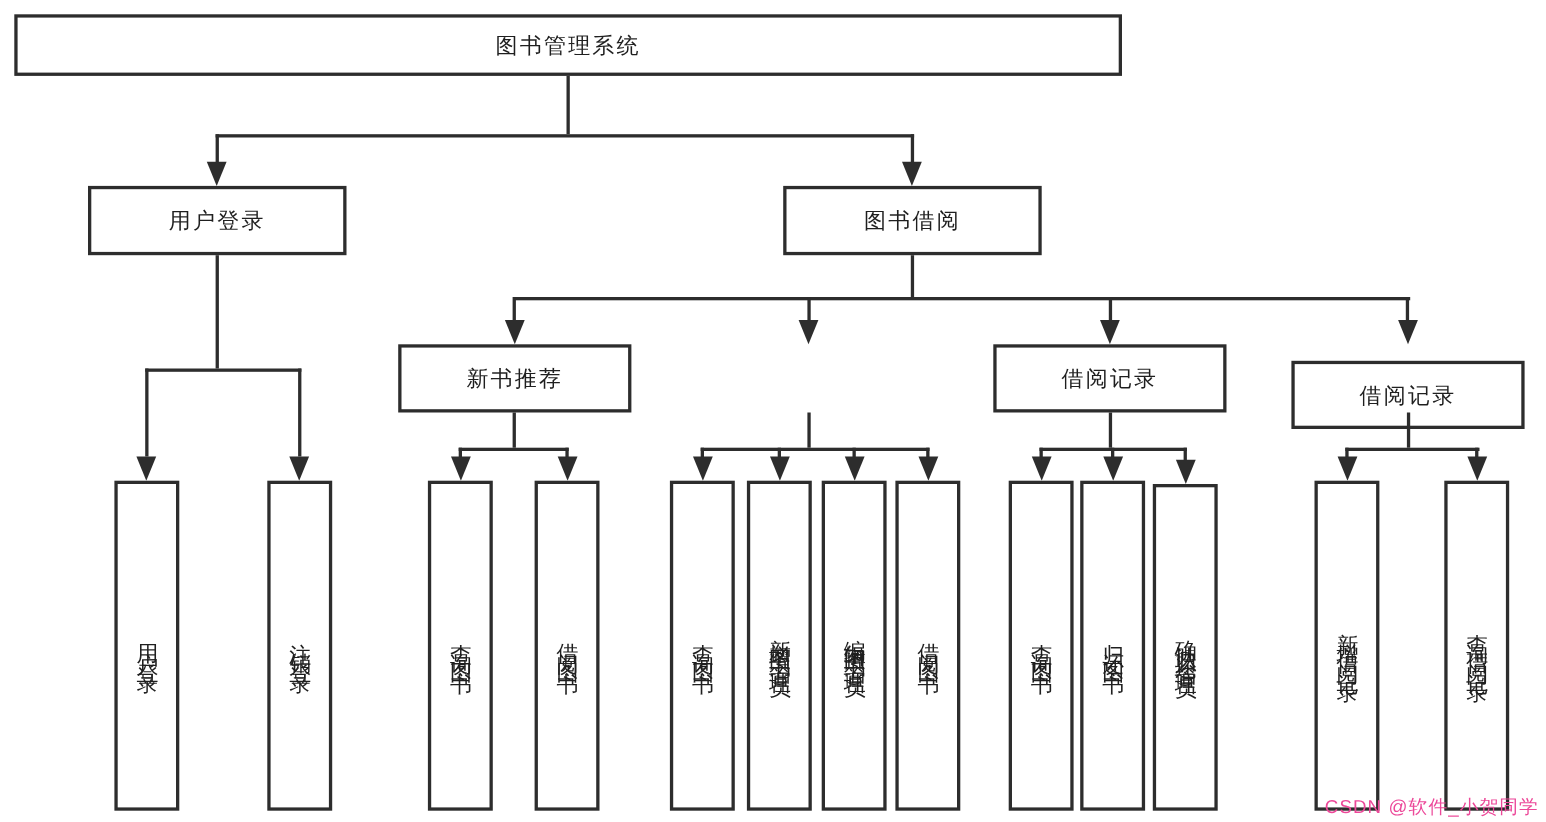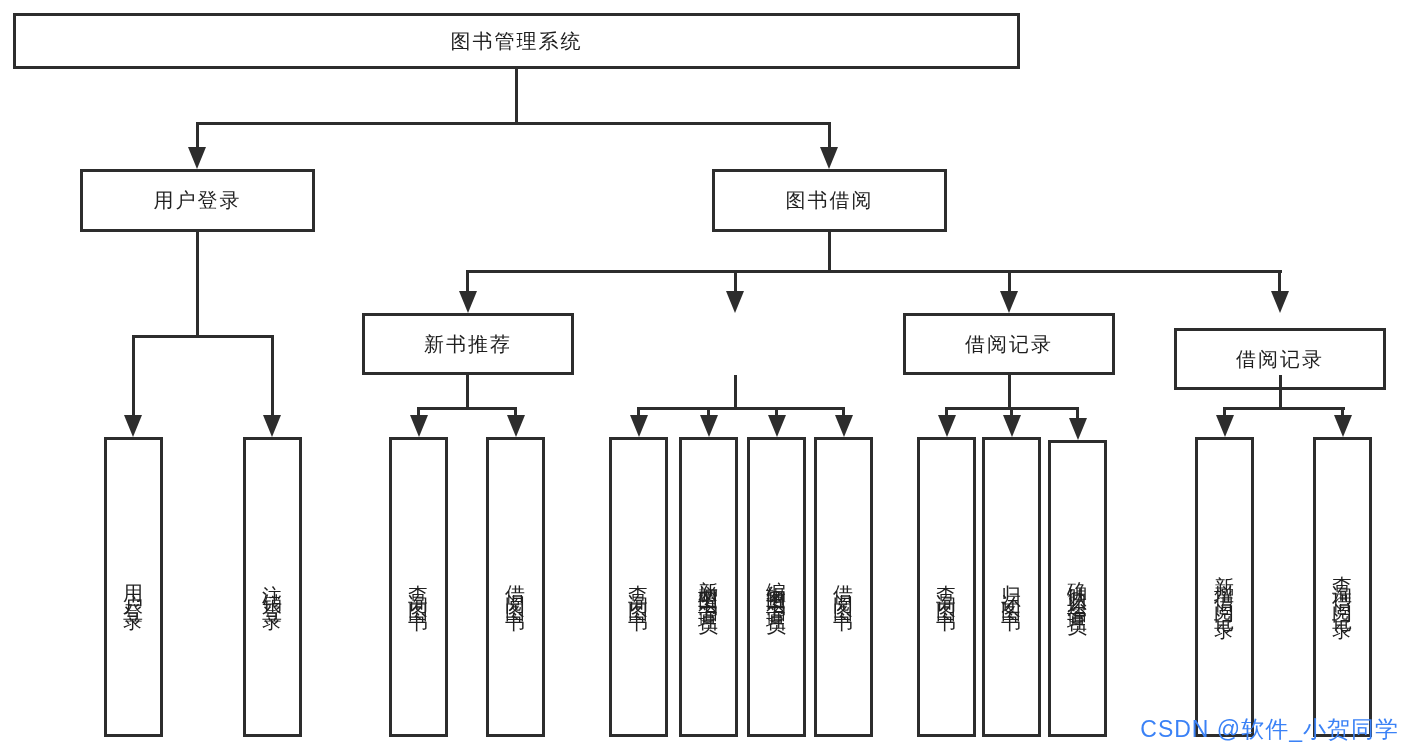--- a/index.html
+++ b/index.html
@@ -19,21 +19,21 @@
   .vtext.tight{letter-spacing:5px;}
   .line{position:absolute;background:#2d2d2d;}
   .line.v{width:3px;}
   .line.hz{height:3px;}
   .tri{
     position:absolute;width:0;height:0;
     border-left:9px solid transparent;border-right:9px solid transparent;
     border-top:22px solid #2d2d2d;
   }
   .watermark{
-    position:absolute;right:6px;bottom:2px;font-size:23px;color:#3b82f6;
+    position:absolute;right:6px;bottom:2px;font-size:17px;color:#ec4899;
     letter-spacing:1px;white-space:nowrap;
   }
 </style>
 </head>
 <body>
 
 <div class="canvas">
 
   <div class="node" style="left:13px;top:13px;width:1007px;height:56px">
     <span class="hlbl">图书管理系统</span>

